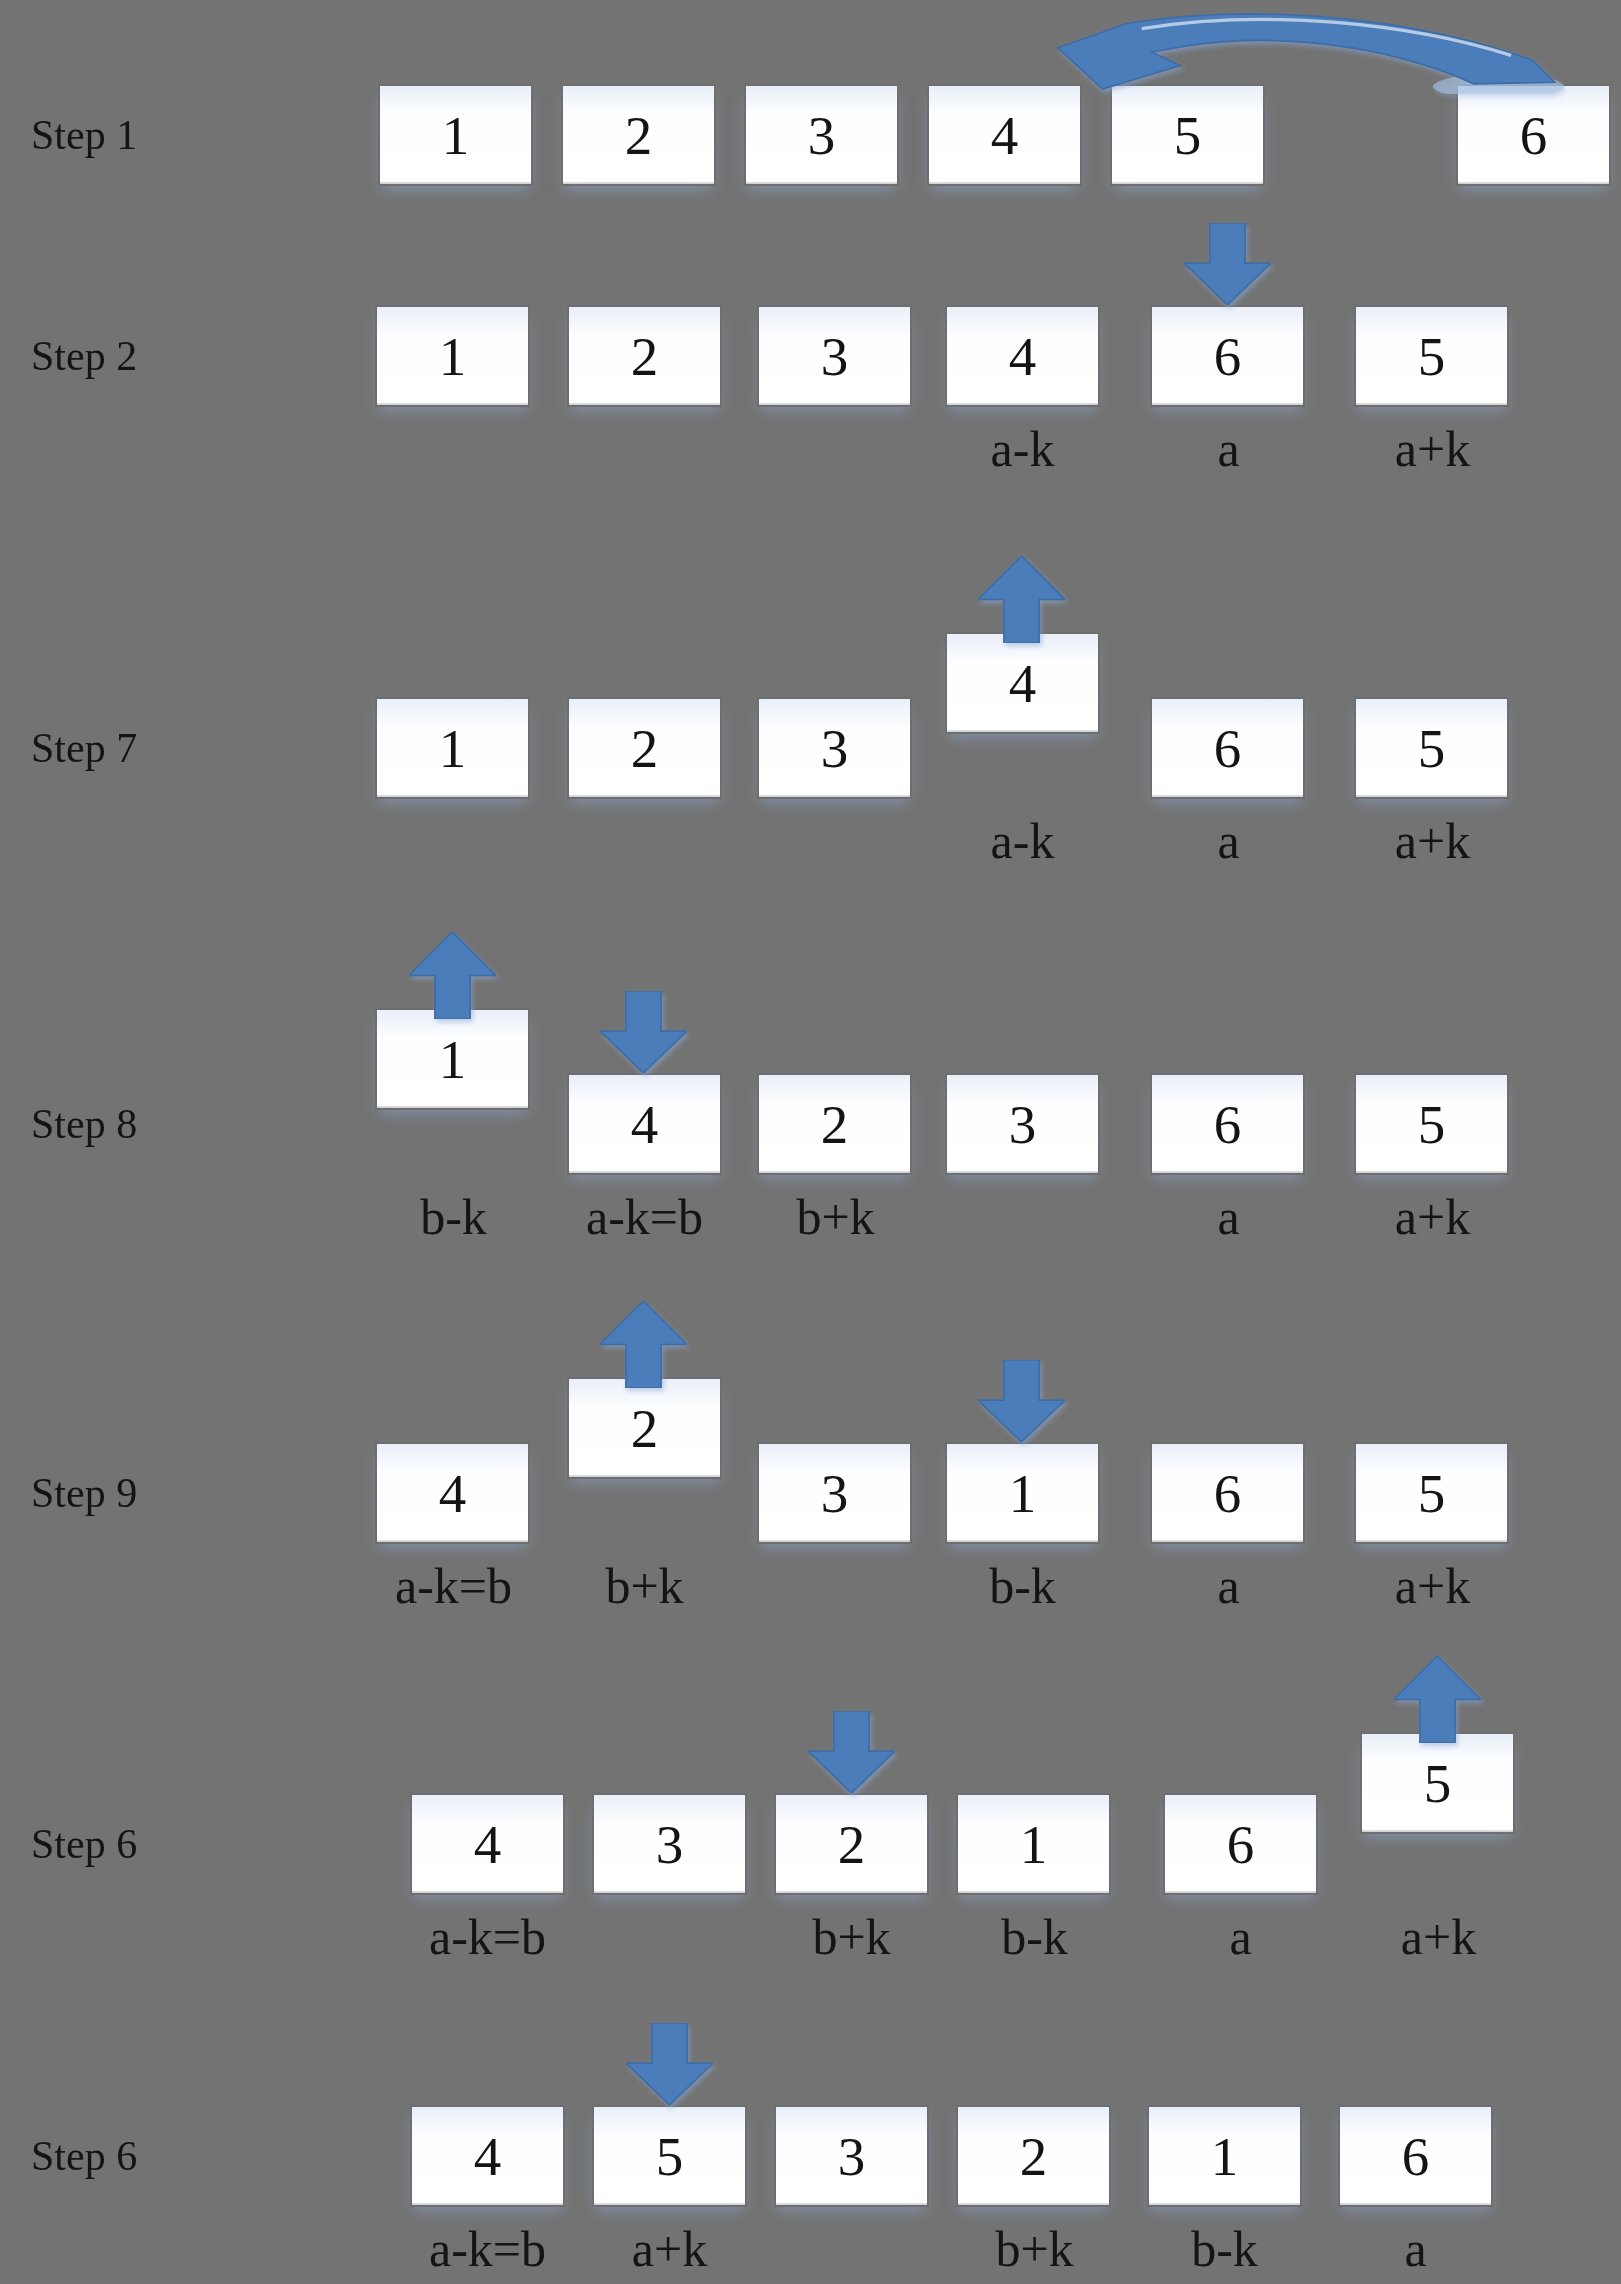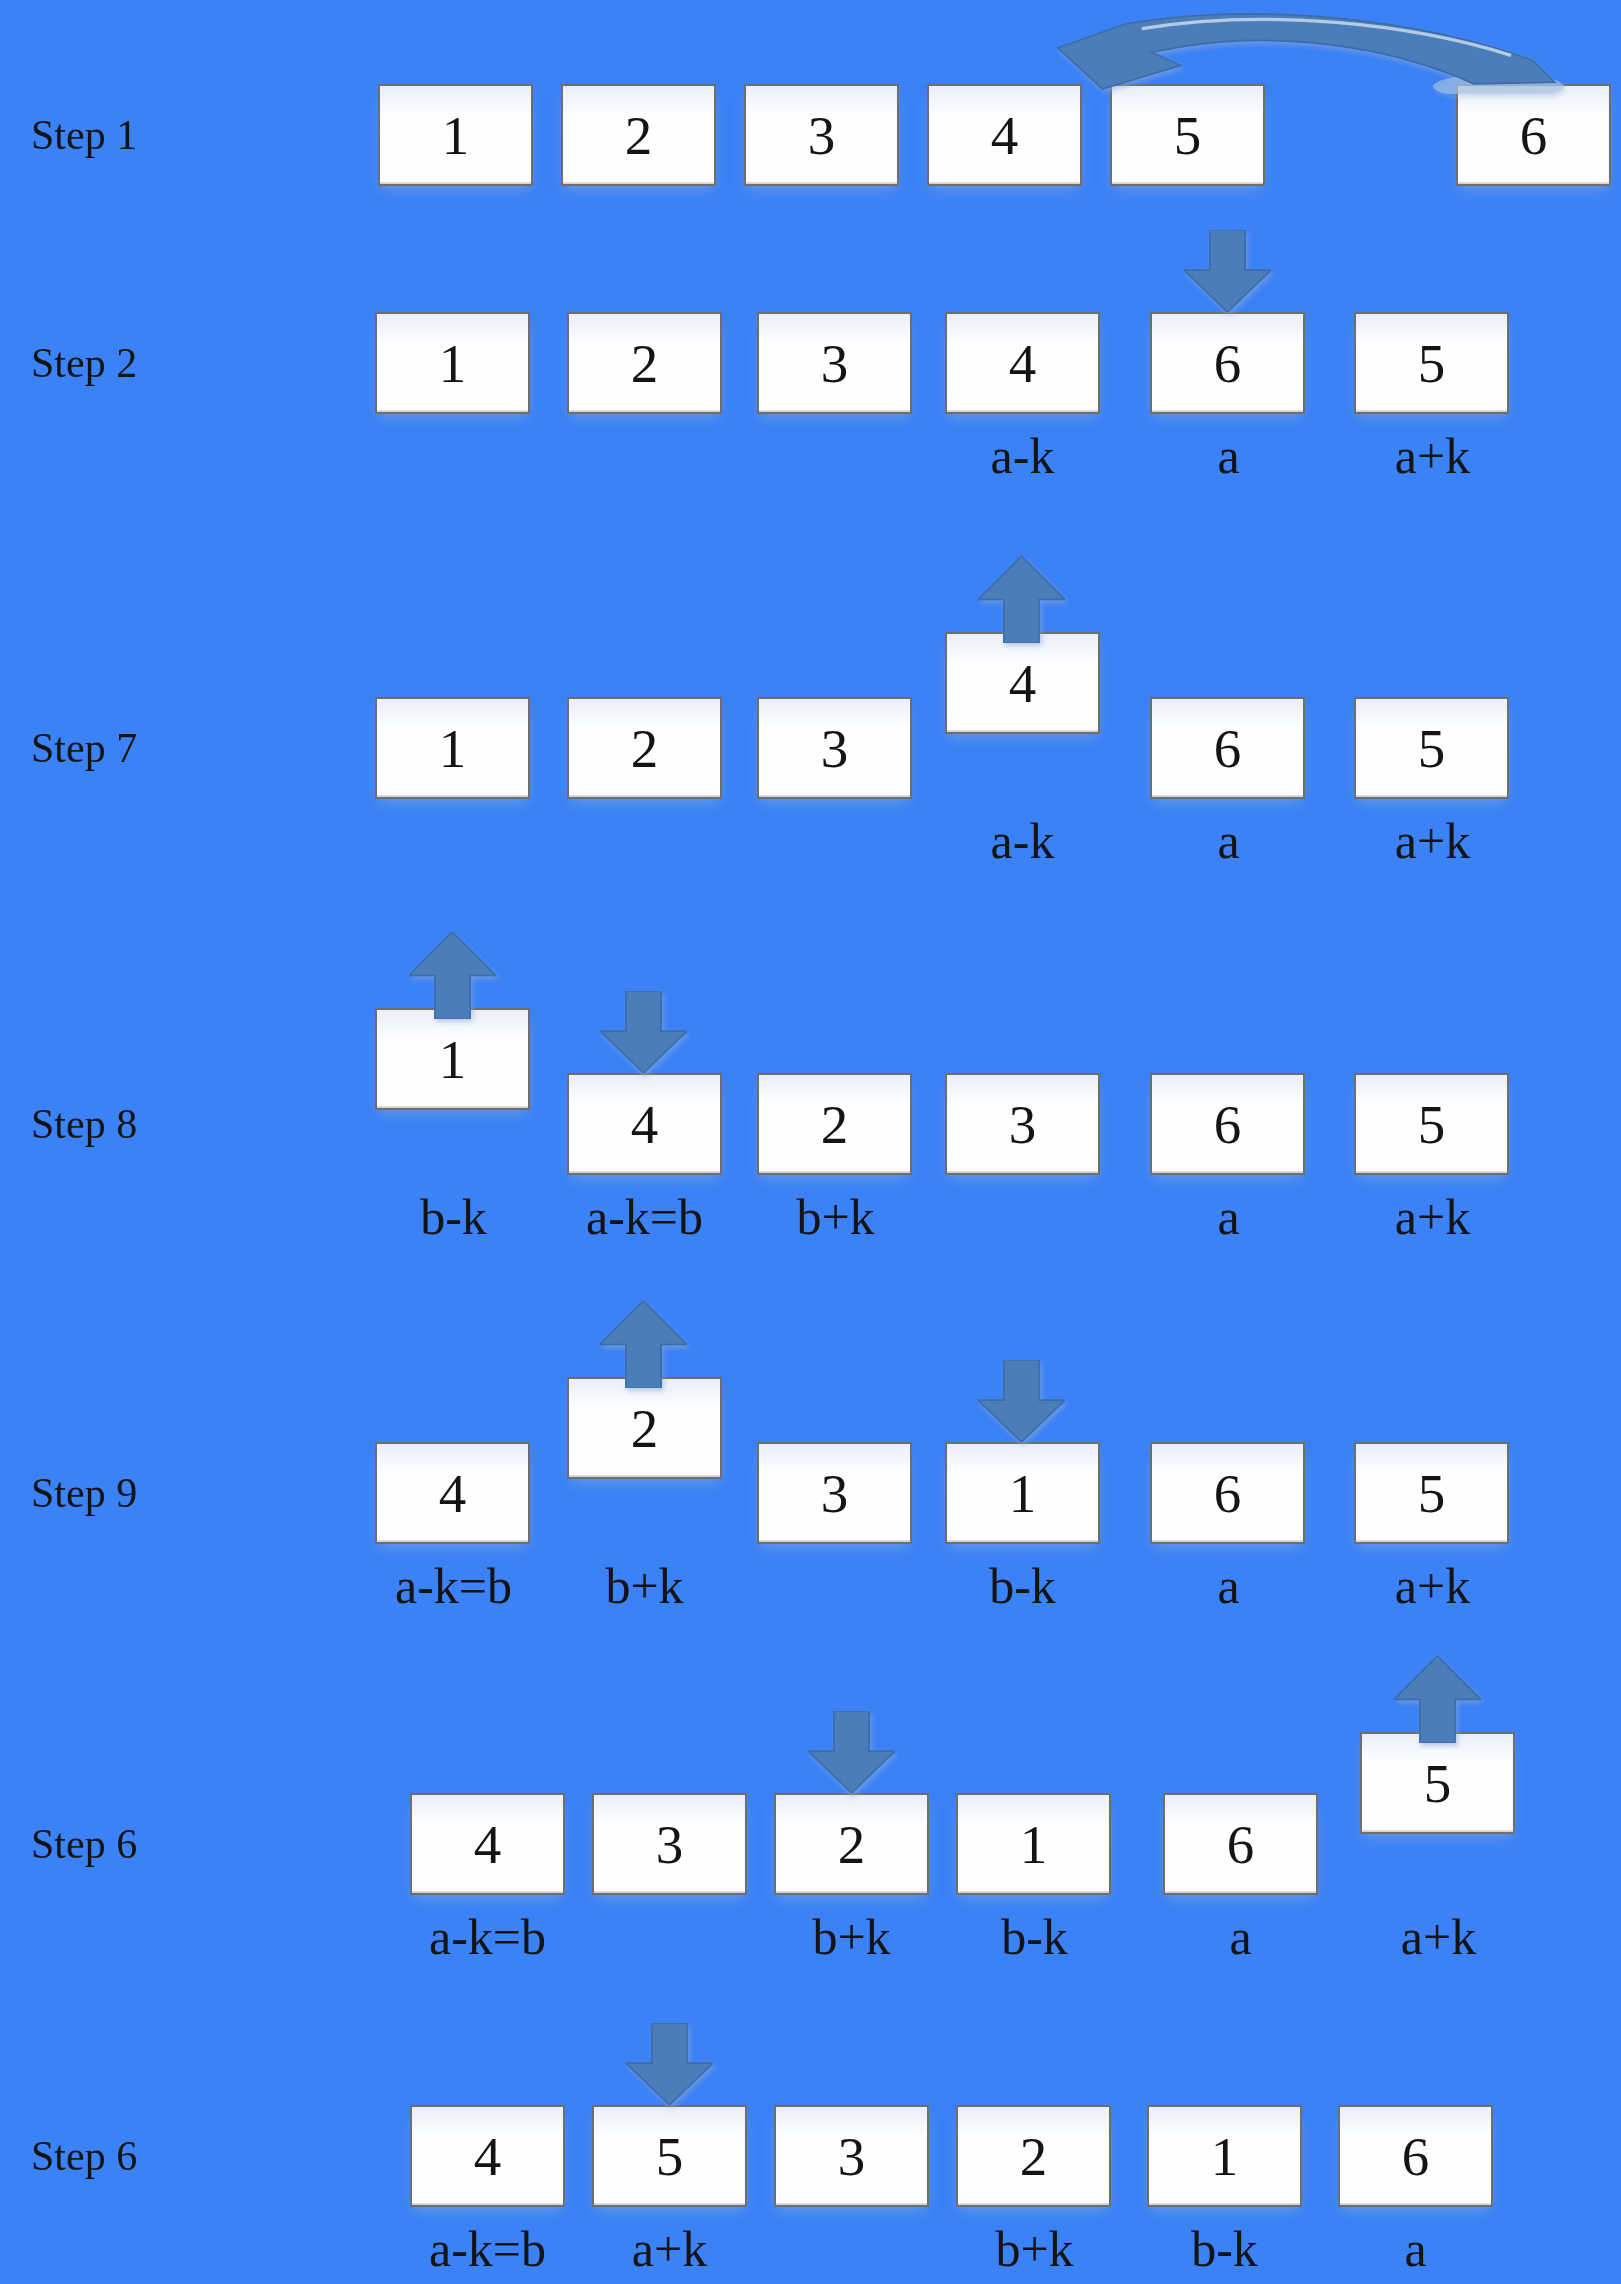--- a/index.html
+++ b/index.html
@@ -1,16 +1,16 @@
 <!DOCTYPE html>
 <html style="font-size:13.4px"><head>
 <meta charset="utf-8">
 <style>
   html,body{margin:0;padding:0;background:#ffffff;}
-  .page{position:relative;width:1621px;height:2284px;background:#3b82f6;overflow:hidden;
+  .page{position:relative;width:1621px;height:2284px;background:#737373;overflow:hidden;
         font-family:"Liberation Serif","DejaVu Serif",serif;color:#141414;}
   .steprow{position:absolute;left:0;width:1621px;height:102px;}
   .steplabel{position:absolute;left:12.6px;top:25px;width:143px;text-align:center;
              font-size:42px;line-height:52px;white-space:nowrap;}
   .box{position:absolute;top:0;width:155px;height:102px;box-sizing:border-box;
        border:2.5px solid #6e6e6e;
        background:linear-gradient(180deg,#e9eff9 0%,#fdfeff 30%,#ffffff 100%);
        box-shadow:0 8.4px 13.4px -4.2px rgba(145,175,215,.55), inset 0 -1.7px 0 rgba(110,110,110,.30);
        display:flex;align-items:center;justify-content:center;}
   .num{font-size:55px;line-height:1;}
@@ -45,21 +45,21 @@
     <div class="box" style="left:1456px">
         <span class="num">6</span>
       </div>
     <svg class="arrow" style="left:1041px;top:-84px" width="580" height="94" viewBox="0 0 691 112">
       <ellipse cx="545" cy="103" rx="78" ry="15" fill="#aac4e2" opacity="0.6"></ellipse>
       <path d="M 73 106 L 20 57 L 102 28 C 260 2 450 22 586 72 L 612 98 L 516 100 C 400 48 265 40 172 55 L 132 62 L 166 78 Z" fill="#4a7db9" stroke="#3e6da6" stroke-width="2"></path>
       <path d="M 120 34 C 270 10 440 28 560 66" fill="none" stroke="#d9e6f4" stroke-width="4" opacity="0.75"></path>
     </svg>
   </section>
 
-  <section class="steprow" style="top:312px">
+  <section class="steprow" style="top:305px">
     <div class="steplabel">Step 2</div>
     <div class="box" style="left:375px">
         <span class="num">1</span>
       </div>
     <div class="box" style="left:567px">
         <span class="num">2</span>
       </div>
     <div class="box" style="left:757px">
         <span class="num">3</span>
       </div>

